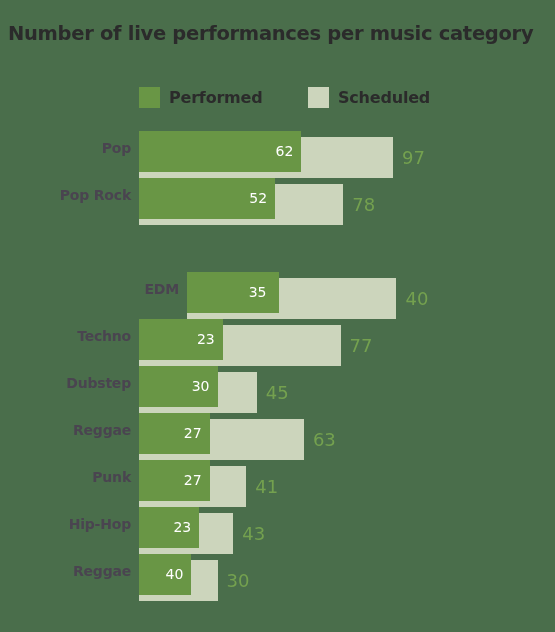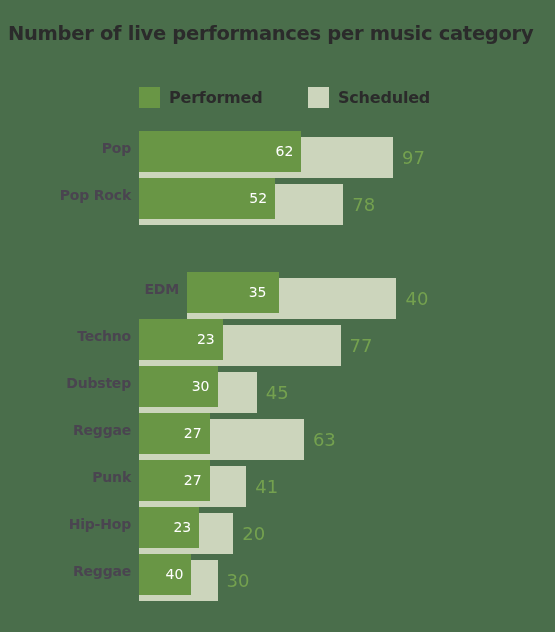--- a/index.html
+++ b/index.html
@@ -191,21 +191,21 @@
         <div class="bar-scheduled" style="width: 107.338px; background: rgb(204, 213, 188);"></div>
         <div class="bar-performed" style="width: 70.686px; background: rgb(105, 150, 69);"></div>
         <div class="val-inside" style="left: 179.686px; width: 22px; text-align: right; color: rgb(255, 255, 255);">27</div>
         <div class="val-outside" style="left: 255.338px; color: rgb(116, 161, 79); text-align: center;">41</div>
       </div>
       <div class="bar-row" style="top: 504px;">
         <div class="cat-label">Hip-Hop</div>
         <div class="bar-scheduled" style="width: 94.248px; background: rgb(204, 213, 188);"></div>
         <div class="bar-performed" style="width: 60.214px; background: rgb(105, 150, 69);"></div>
         <div class="val-inside" style="left: 169.214px; width: 22px; text-align: right; color: rgb(255, 255, 255);">23</div>
-        <div class="val-outside" style="left: 242.248px; color: rgb(116, 161, 79);">20</div>
+        <div class="val-outside" style="left: 242.248px; color: rgb(116, 161, 79);">43</div>
       </div>
       <div class="bar-row" style="top: 551px;">
         <div class="cat-label">Reggae</div>
         <div class="bar-scheduled" style="width: 78.54px; background: rgb(204, 213, 188);"></div>
         <div class="bar-performed" style="width: 52.36px; background: rgb(105, 150, 69);"></div>
         <div class="val-inside" style="left: 161.36px; width: 22px; text-align: right; color: rgb(255, 255, 255);">40</div>
         <div class="val-outside" style="left: 226.54px; color: rgb(116, 161, 79);">30</div>
       </div>
     </div>
 

